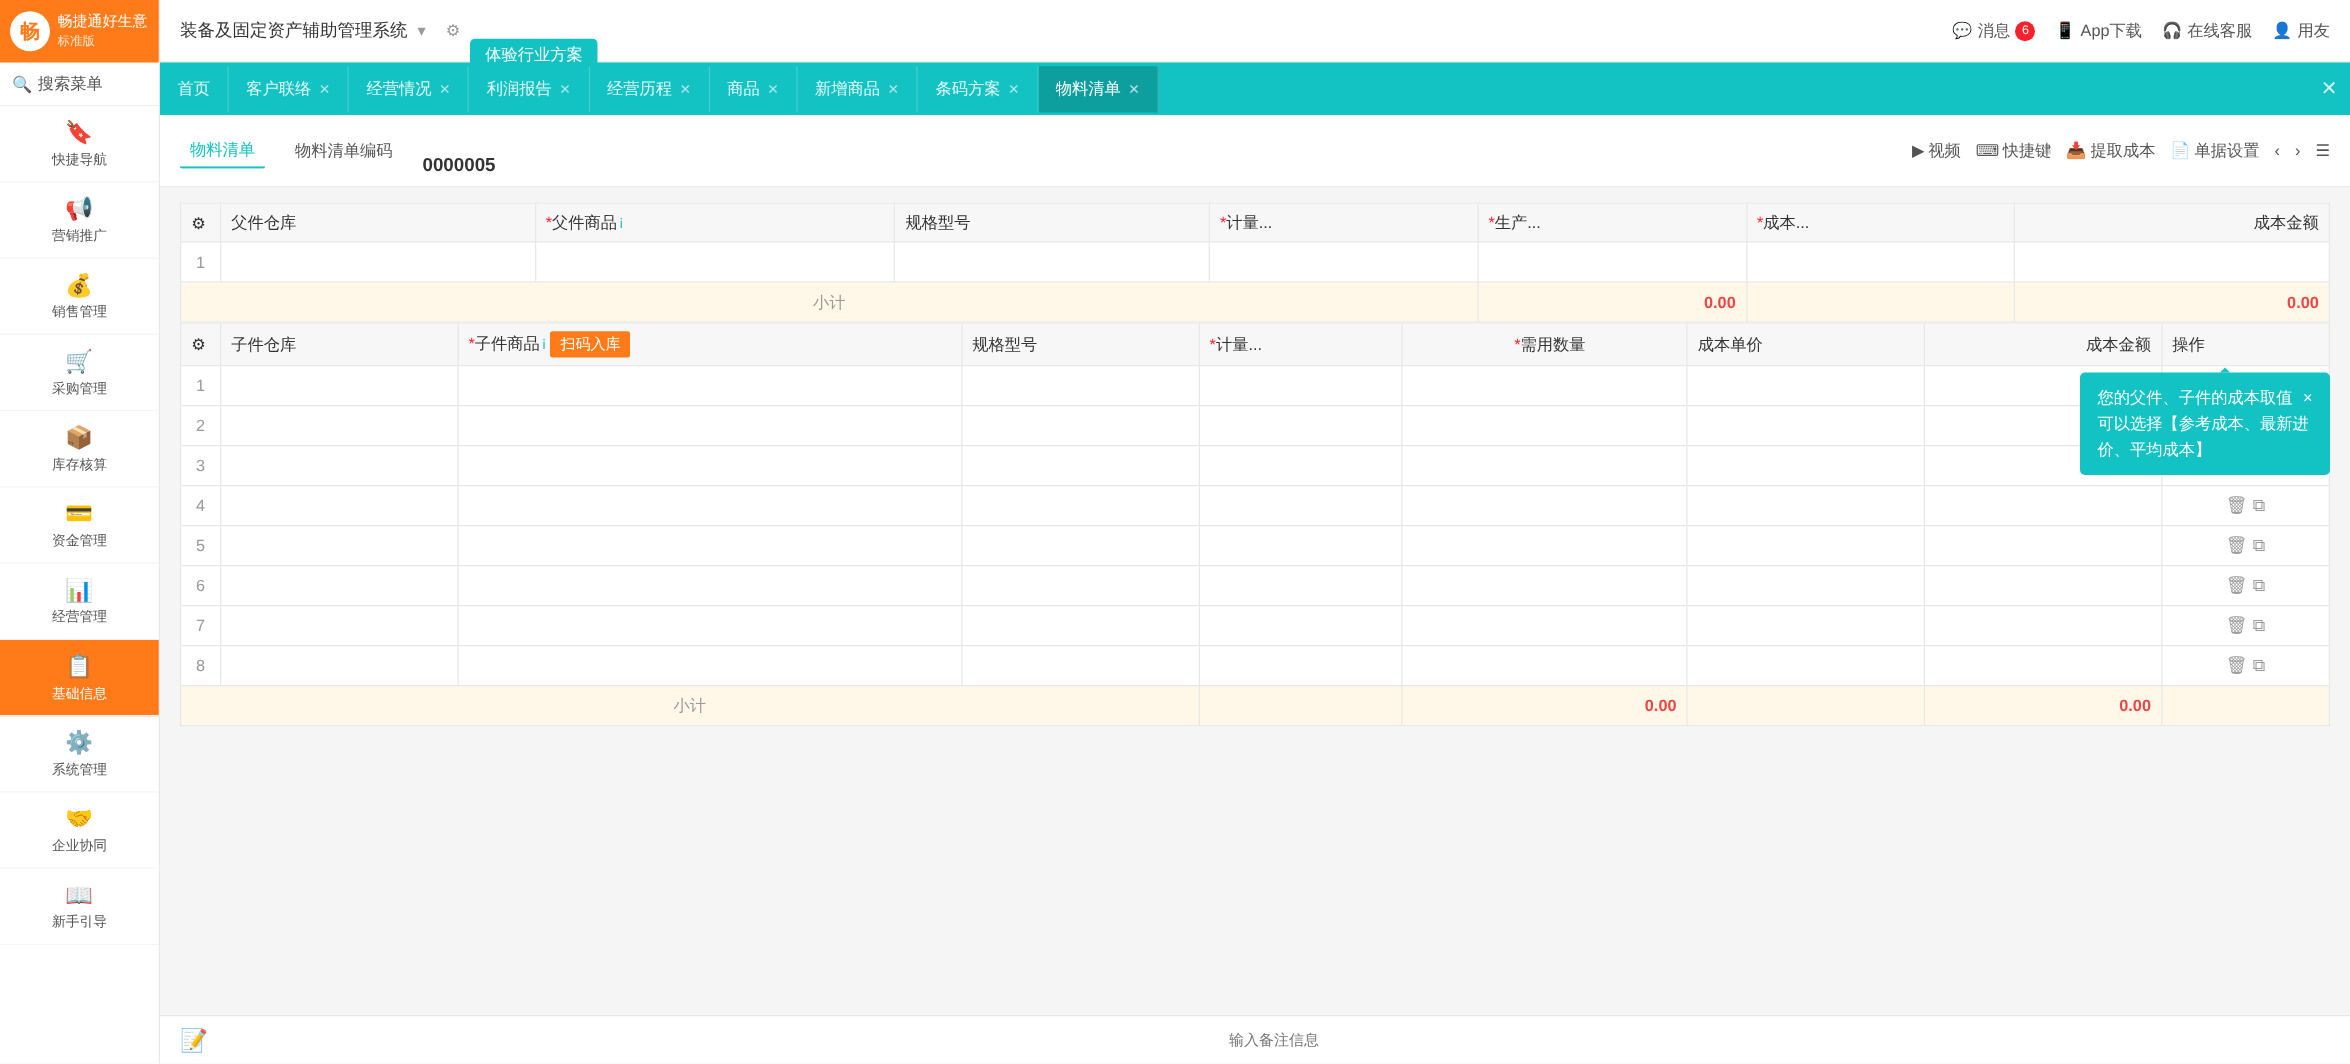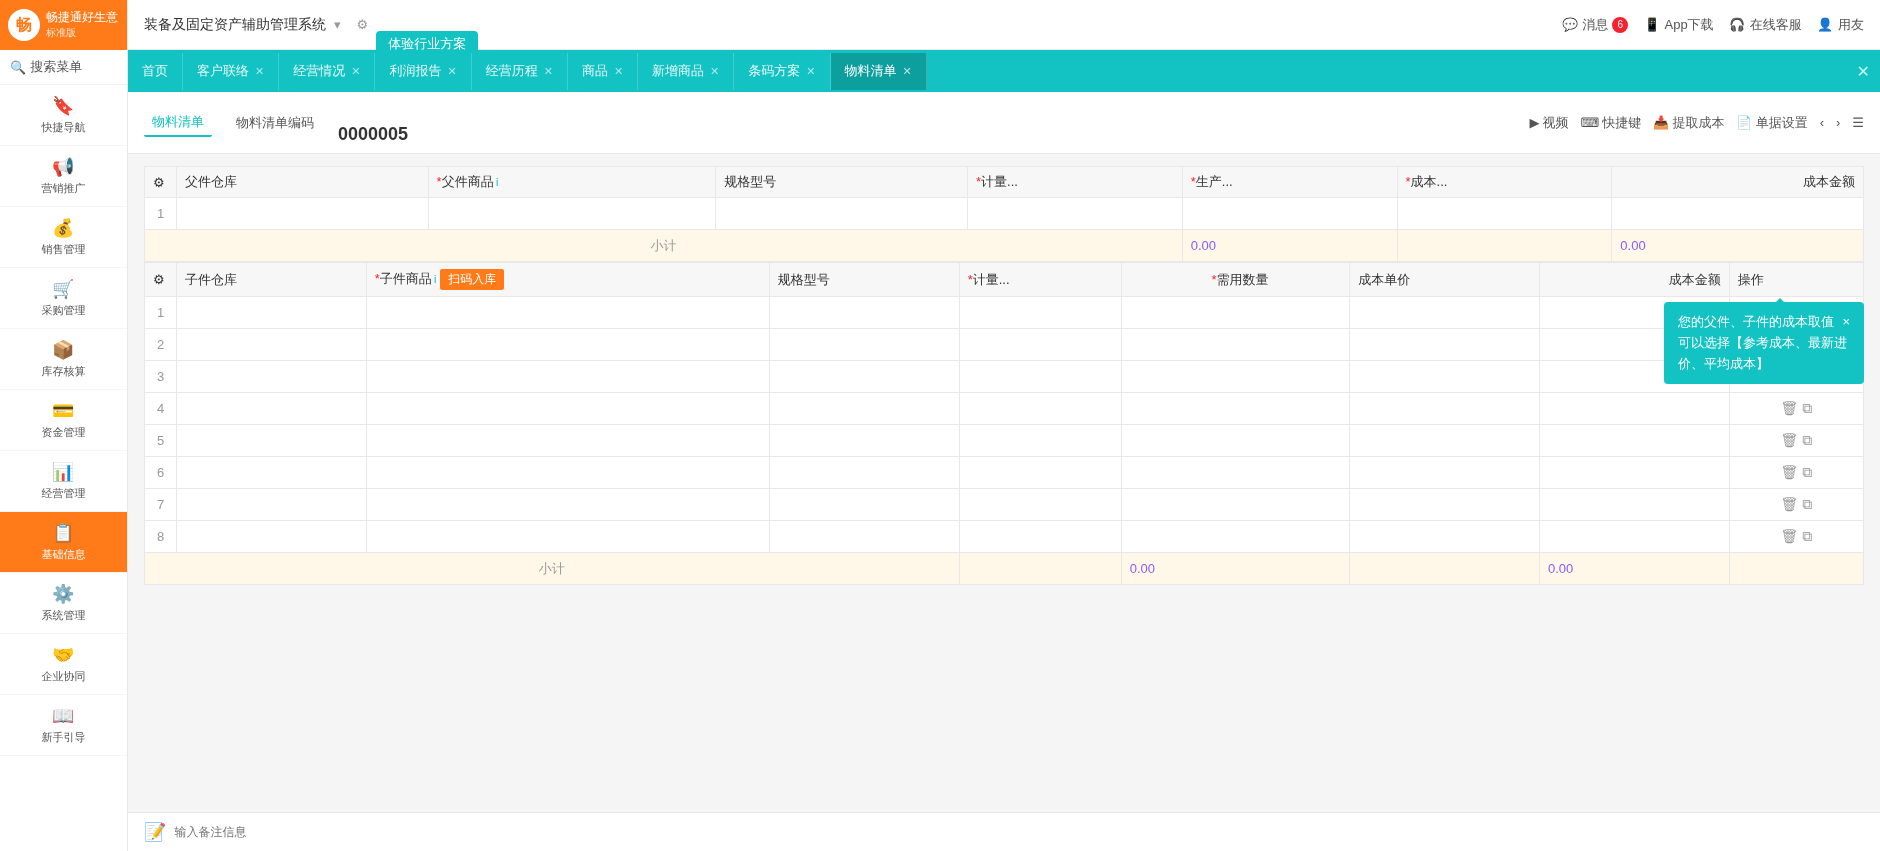--- a/index.html
+++ b/index.html
@@ -137,21 +137,21 @@
       gap: 16px;
     }
     .sub-nav-item {
       color: #555;
       cursor: pointer;
       padding: 4px 8px;
       border-radius: 2px;
       font-size: 13px;
     }
     .sub-nav-item.active { color: #13c2c2; border-bottom: 2px solid #13c2c2; }
-    .sub-code { color: #333; font-weight: bold; font-size: 18px; margin-top: 24px; }
+    .sub-code { color: #333; font-weight: bold; font-size: 15px; margin-top: 24px; }
 
     
     .toolbar-right {
       margin-left: auto;
       display: flex; align-items: center; gap: 12px; color: #555;
     }
     .toolbar-btn {
       display: flex; align-items: center; gap: 3px;
       cursor: pointer; font-size: 12px; color: #555;
     }
@@ -205,23 +205,23 @@
     .data-table .row-num {
       text-align: center;
       color: #999;
       width: 30px;
     }
     .data-table .subtotal-label {
       text-align: center;
       color: #999;
     }
     .data-table .subtotal-value {
-      text-align: left;
-      color: #8b5cf6;
-      font-weight: normal;
+      text-align: right;
+      color: #ef4444;
+      font-weight: bold;
     }
     .table-settings-col { width: 32px; text-align: center; }
 
     
     .scan-btn {
       background: #ff7b1a;
       color: #fff;
       border: none;
       border-radius: 2px;
       padding: 2px 8px;
@@ -634,16 +634,16 @@
           <td class="subtotal-value">0.00</td>
           <td></td>
         </tr>
       </tbody>
     </table>
 
   </div>
 
   <div class="bottom-bar">
     <span class="bottom-bar-icon">📝</span>
-    <input type="text" style="flex: 1 1 0%; border: none; outline: none; font-size: 12px; color: rgb(153, 153, 153);" placeholder="输入备注信息">
+    <input type="text" style="flex: 1 1 0%; border: none; outline: none; font-size: 12px; color: rgb(153, 153, 153); text-align: center;" placeholder="输入备注信息">
   </div>
 
 </div>
 
 </body></html>

